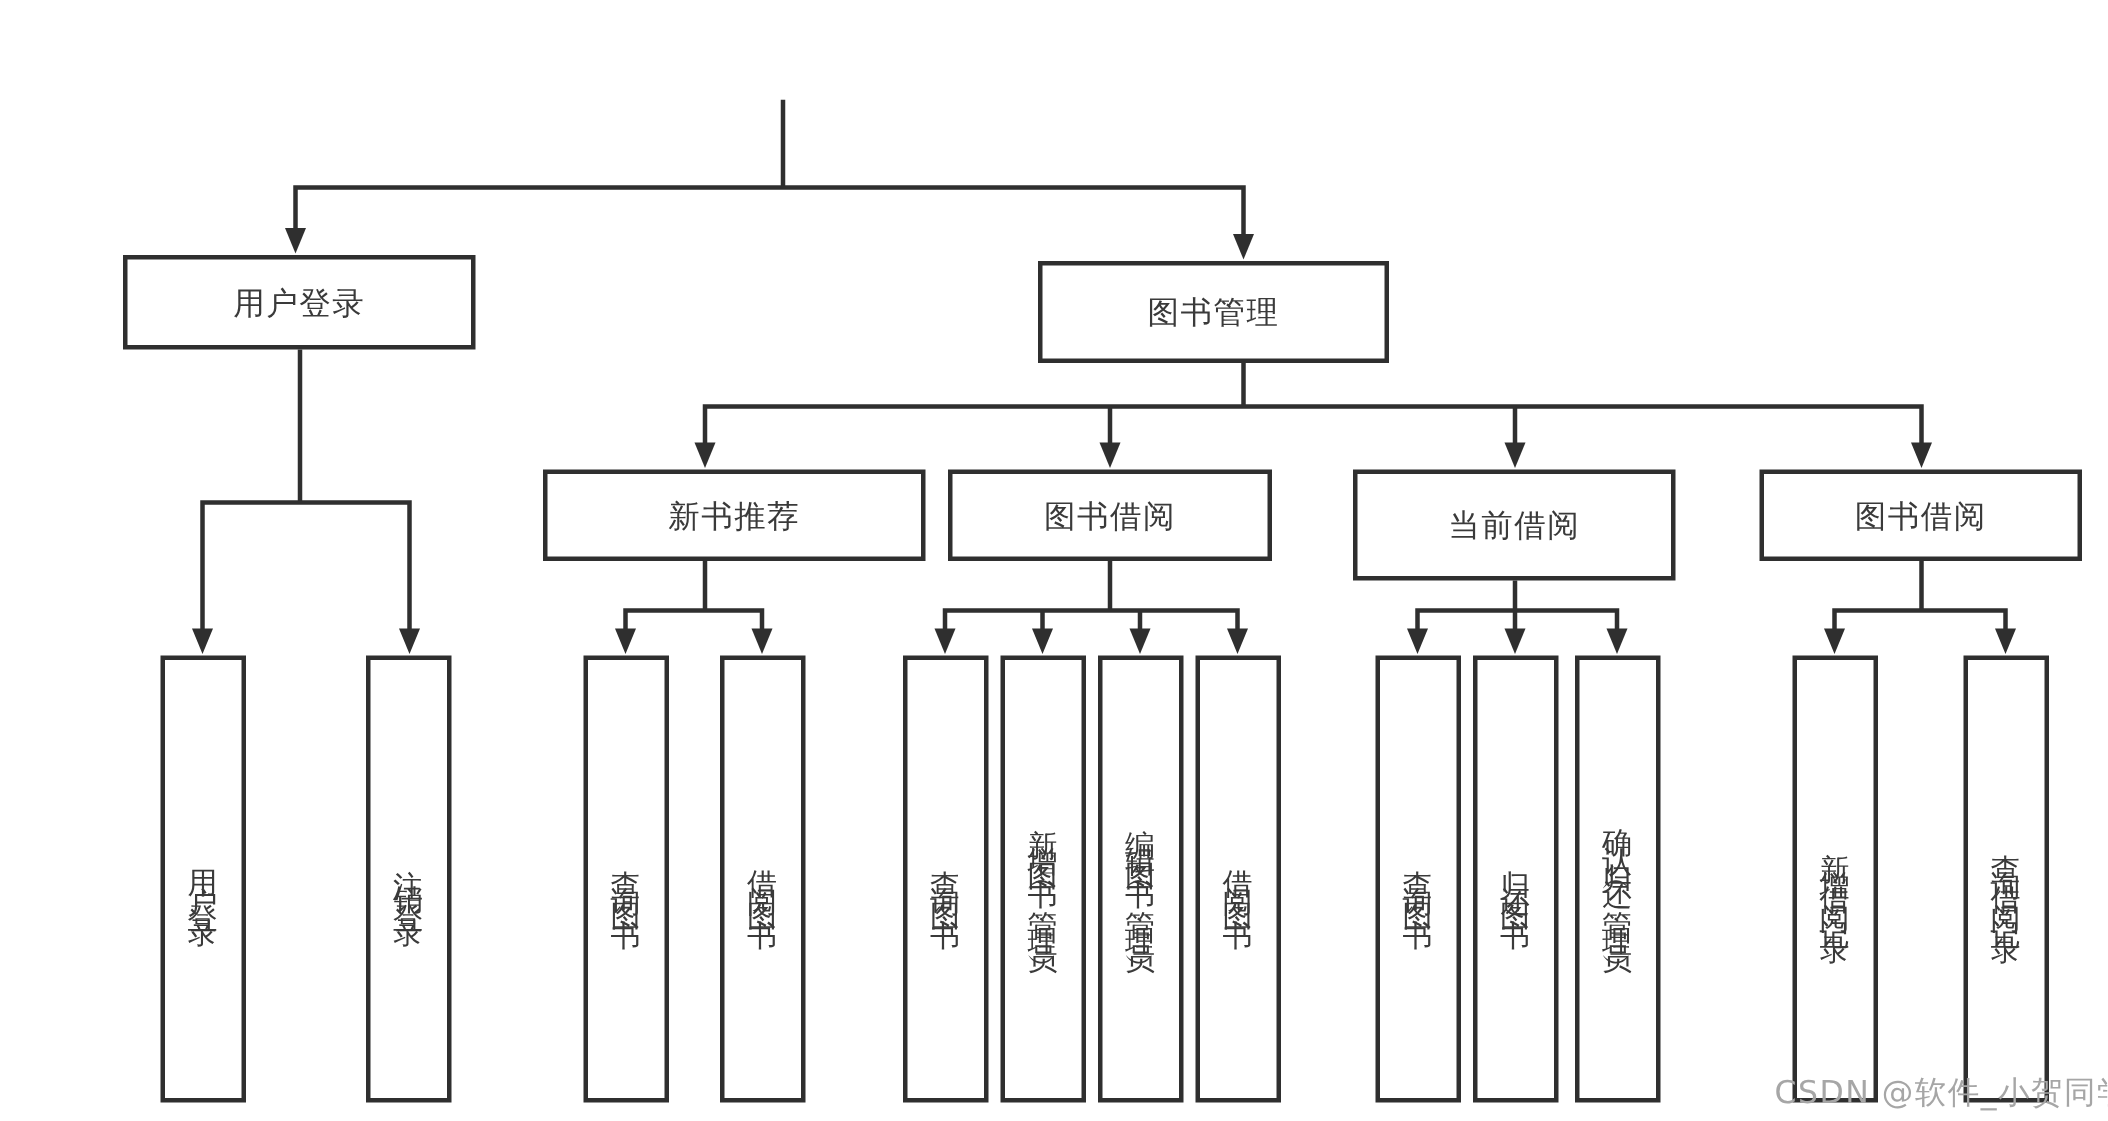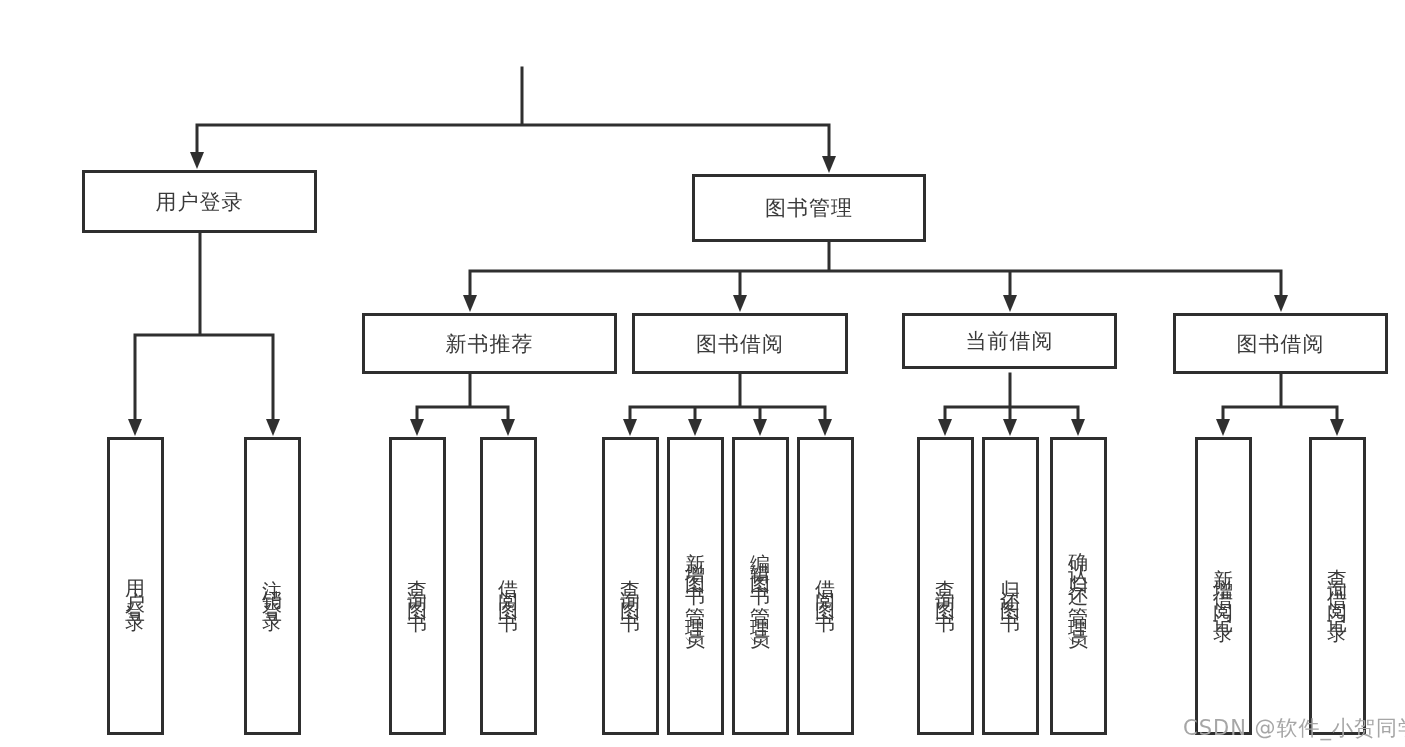--- a/index.html
+++ b/index.html
@@ -118,21 +118,21 @@
   <div class="box box-h" style="left:692px; top:174px; width:234px; height:68px;">
     <span>图书管理</span>
   </div>
 
   <div class="box box-h" style="left:362px; top:313px; width:255px; height:61px;">
     <span>新书推荐</span>
   </div>
   <div class="box box-h" style="left:632px; top:313px; width:216px; height:61px;">
     <span>图书借阅</span>
   </div>
-  <div class="box box-h" style="left:902px; top:313px; width:215px; height:56px;">
+  <div class="box box-h" style="left:902px; top:313px; width:215px; height:74px;">
     <span>当前借阅</span>
   </div>
   <div class="box box-h" style="left:1173px; top:313px; width:215px; height:61px;">
     <span>图书借阅</span>
   </div>
 
   <div class="box box-v" style="left:107px; top:437px; width:57px; height:298px;">
     <span class="vtext">用户登录</span>
   </div>
   <div class="box box-v" style="left:244px; top:437px; width:57px; height:298px;">

